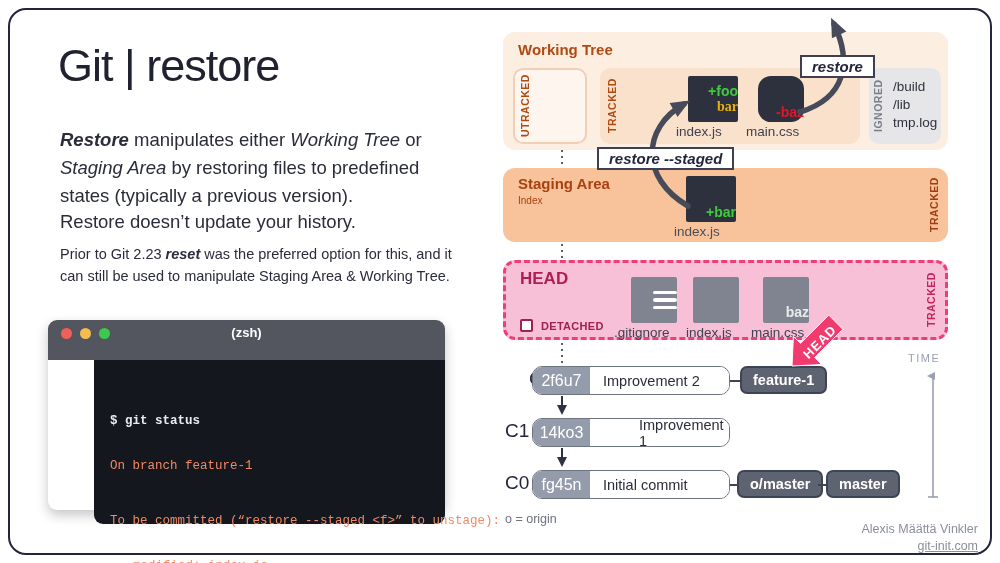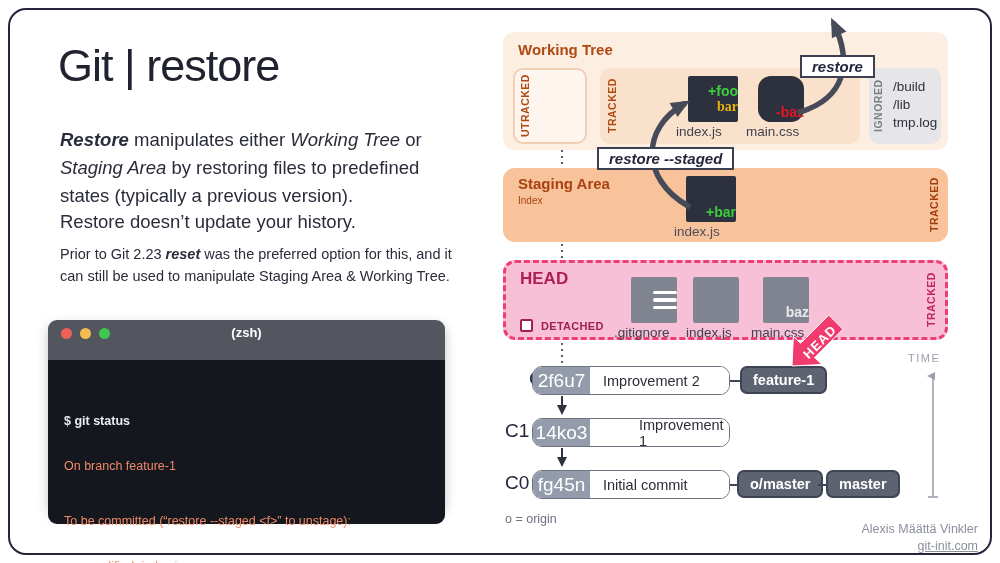--- a/index.html
+++ b/index.html
@@ -25,22 +25,22 @@
   
   .term { left:48px; top:320px; width:397px; height:190px; border-radius:9px; box-shadow:0 5px 12px rgba(20,22,30,.25); z-index:3; }
   .term-bar { position:relative; height:40px; background:#53565f; border-radius:9px 9px 0 0; }
   .term-dot { position:absolute; top:7.5px; width:11px; height:11px; border-radius:50%; }
   .dot-red { left:13px; background:#f0605a; }
   .dot-yellow { left:32px; background:#f5bd4f; }
   .dot-green { left:51px; background:#3ec84e; }
   .term-title { text-align:center; color:#fff; font-weight:bold; font-size:13px; line-height:26px; }
   .term-body {
     height:164px; background:#15171e; border-radius:0 0 9px 9px; box-sizing:border-box;
-    padding:24px 0 0 16px; font-family:Liberation Sans, sans-serif;
-    font-size:12.5px; line-height:15px; color:#ef8a66; white-space:pre;
+    padding:24px 0 0 16px; font-family:Liberation Mono, monospace;
+    font-size:12.5px; line-height:15px; color:#ef8a66; white-space:pre;margin-left:46px;
   }
   .tl-white { color:#e9ebee; font-weight:bold; }
   .tl-group { margin-top:10px; }
   .tl-indent { padding-left:23px; }
 
   
   .panel { border-radius:12px; z-index:1; }
   .wt-panel { left:503px; top:32px; width:445px; height:118px; background:#fcefe2; }
   .wt-title { left:15px; top:9px; font-size:15px; font-weight:bold; color:#b04a12; }
   .subpanel { position:absolute; border-radius:10px; }
@@ -81,21 +81,21 @@
   .head-title { left:14px; top:6px; font-size:17px; font-weight:bold; color:#b01d52; }
   .detached { left:14px; top:56px; display:flex; align-items:flex-end; gap:8px; }
   .cbox { width:13px; height:13px; background:#fff; border:2px solid #a02050; border-radius:2px; box-sizing:border-box; }
   .detached-lbl { font-size:11px; font-weight:bold; color:#a02050; letter-spacing:.3px; }
   .burger { display:flex; flex-direction:column; gap:4px; }
   .burger div { width:24px; height:3.5px; background:#fff; border-radius:2px; }
 
   
   .c-label { font-size:19px; color:#23253c; z-index:2; }
   .pill { position:absolute; display:flex; width:198px; height:29px; border:1.5px solid #6e7380; border-radius:10px; background:#fff; box-sizing:border-box; overflow:hidden; z-index:4; }
-  .pill-hash { width:57px; background:#949baa; color:#fff; font-size:19px; display:flex; align-items:center; justify-content:center; }
+  .pill-hash { width:57px; background:#949baa; color:#fff; font-size:16px; display:flex; align-items:center; justify-content:center; }
   .pill-msg { flex:1; display:flex; align-items:center; padding-left:13px; font-size:14.5px; color:#2b2d3a; background:#fff; }
   .badge {
     position:absolute; height:28px; line-height:24px; padding:0 11px; background:#5d6370;
     border:2px solid #3f4454; border-radius:7px; color:#fff; font-weight:bold; font-size:14.5px; box-sizing:border-box; z-index:4;
   }
   .origin-note { left:505px; top:512px; font-size:12.5px; color:#6e7280; z-index:2; }
   .time-lbl { left:908px; top:352px; font-size:11px; letter-spacing:1.5px; color:#9aa0b0; z-index:2; }
   .credit { left:760px; top:521px; width:218px; text-align:right; font-size:12.5px; color:#8a8f9c; line-height:1.35; z-index:2; }
   .credit a { color:#8a8f9c; }
 

